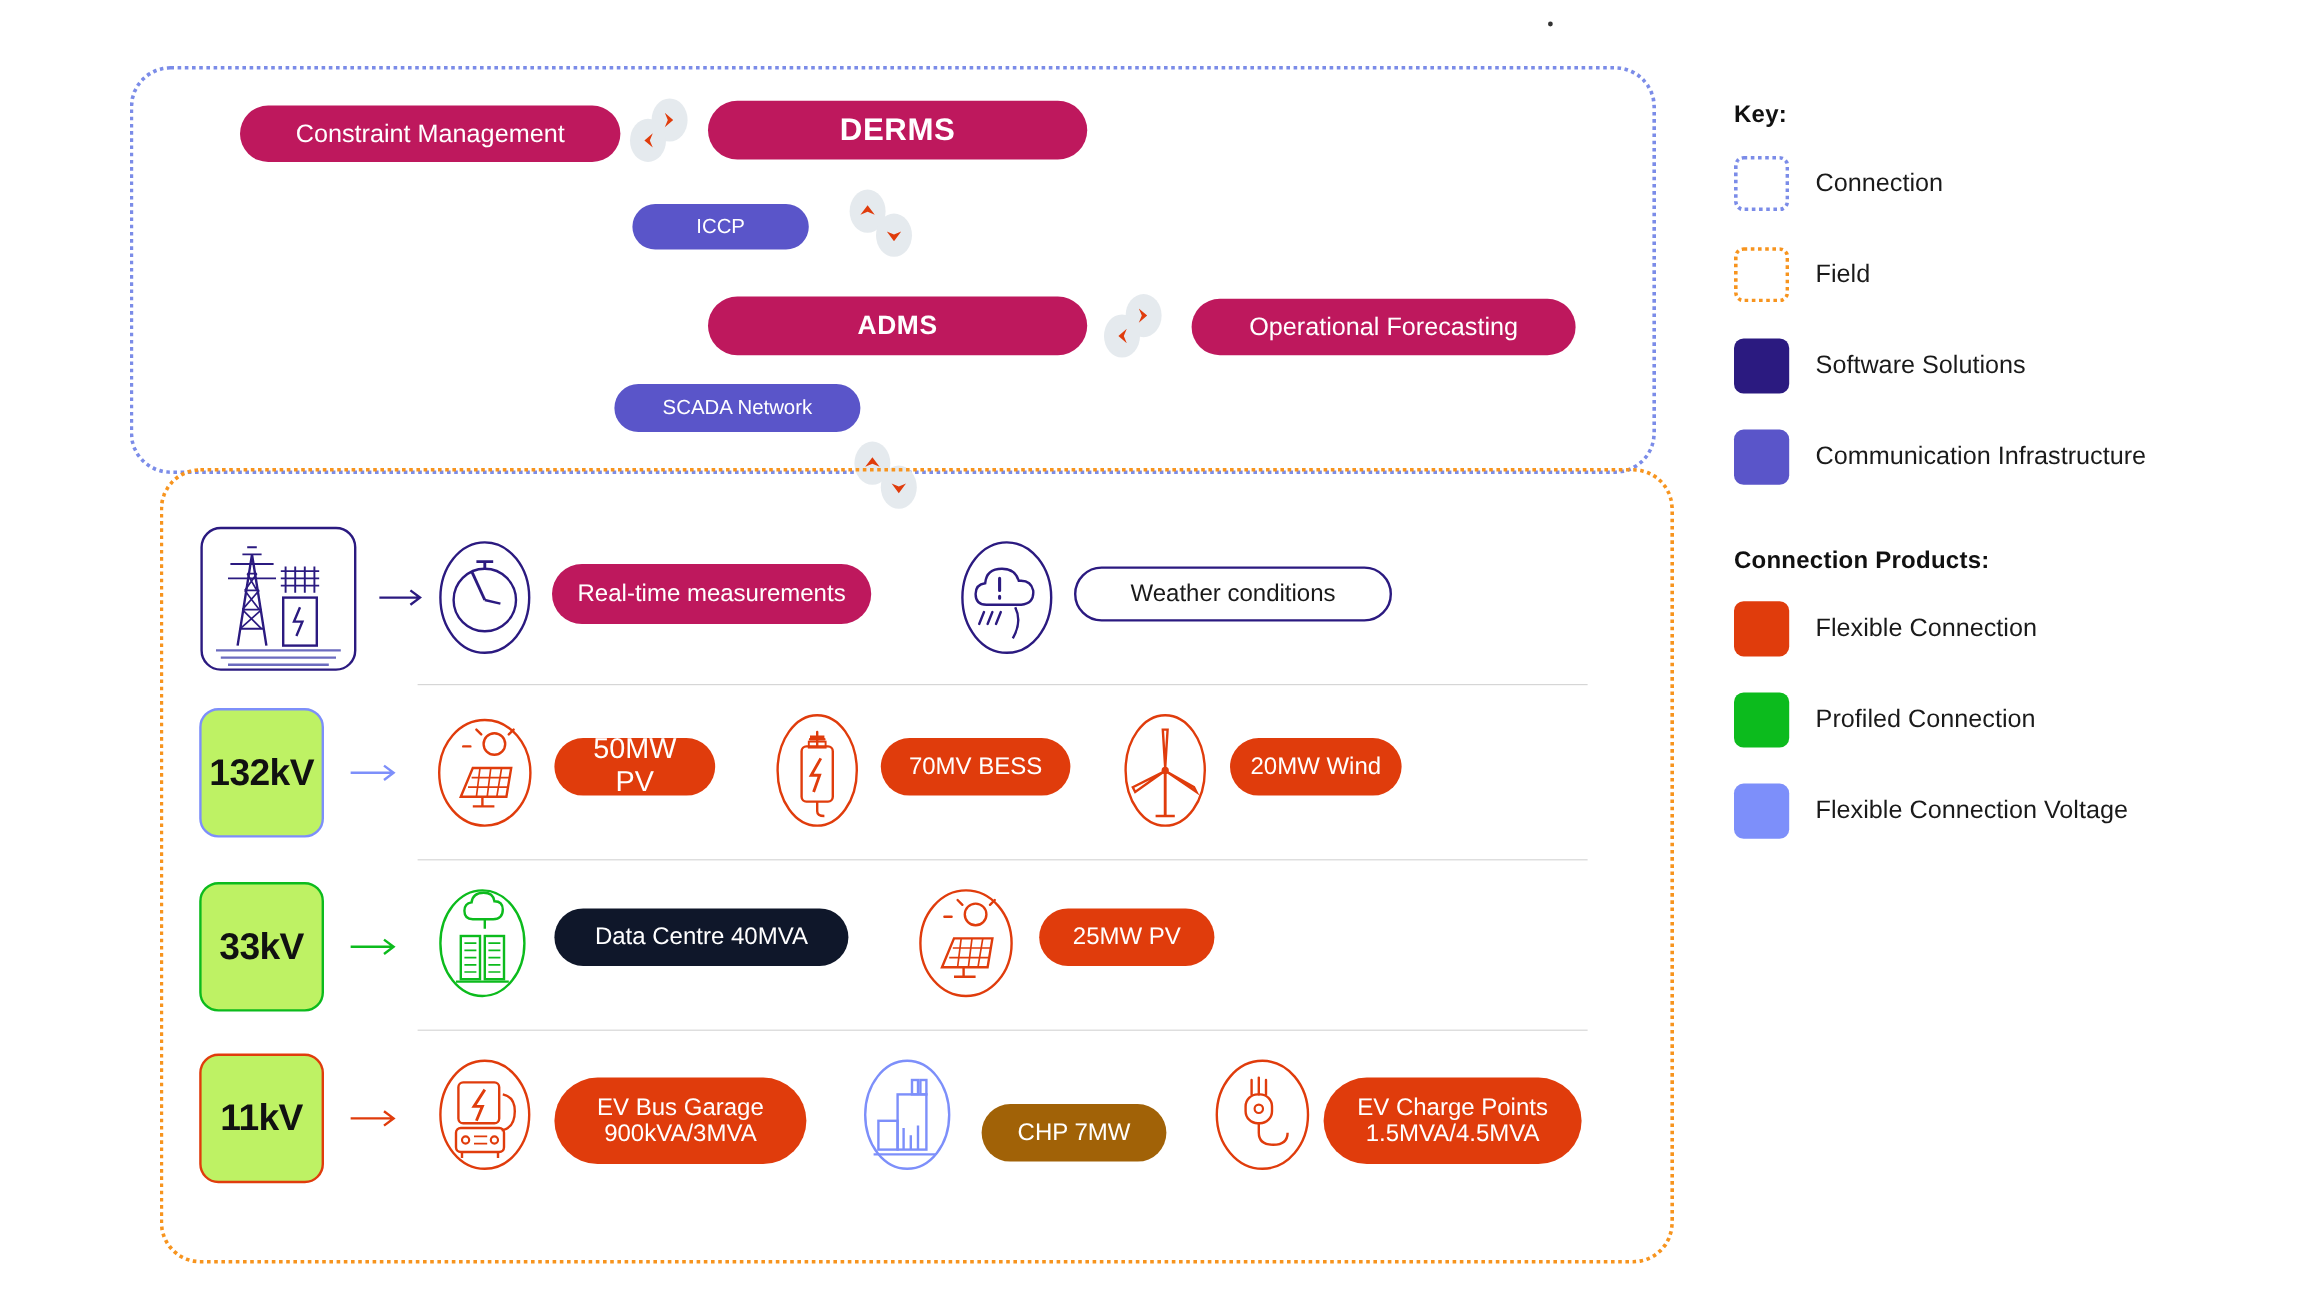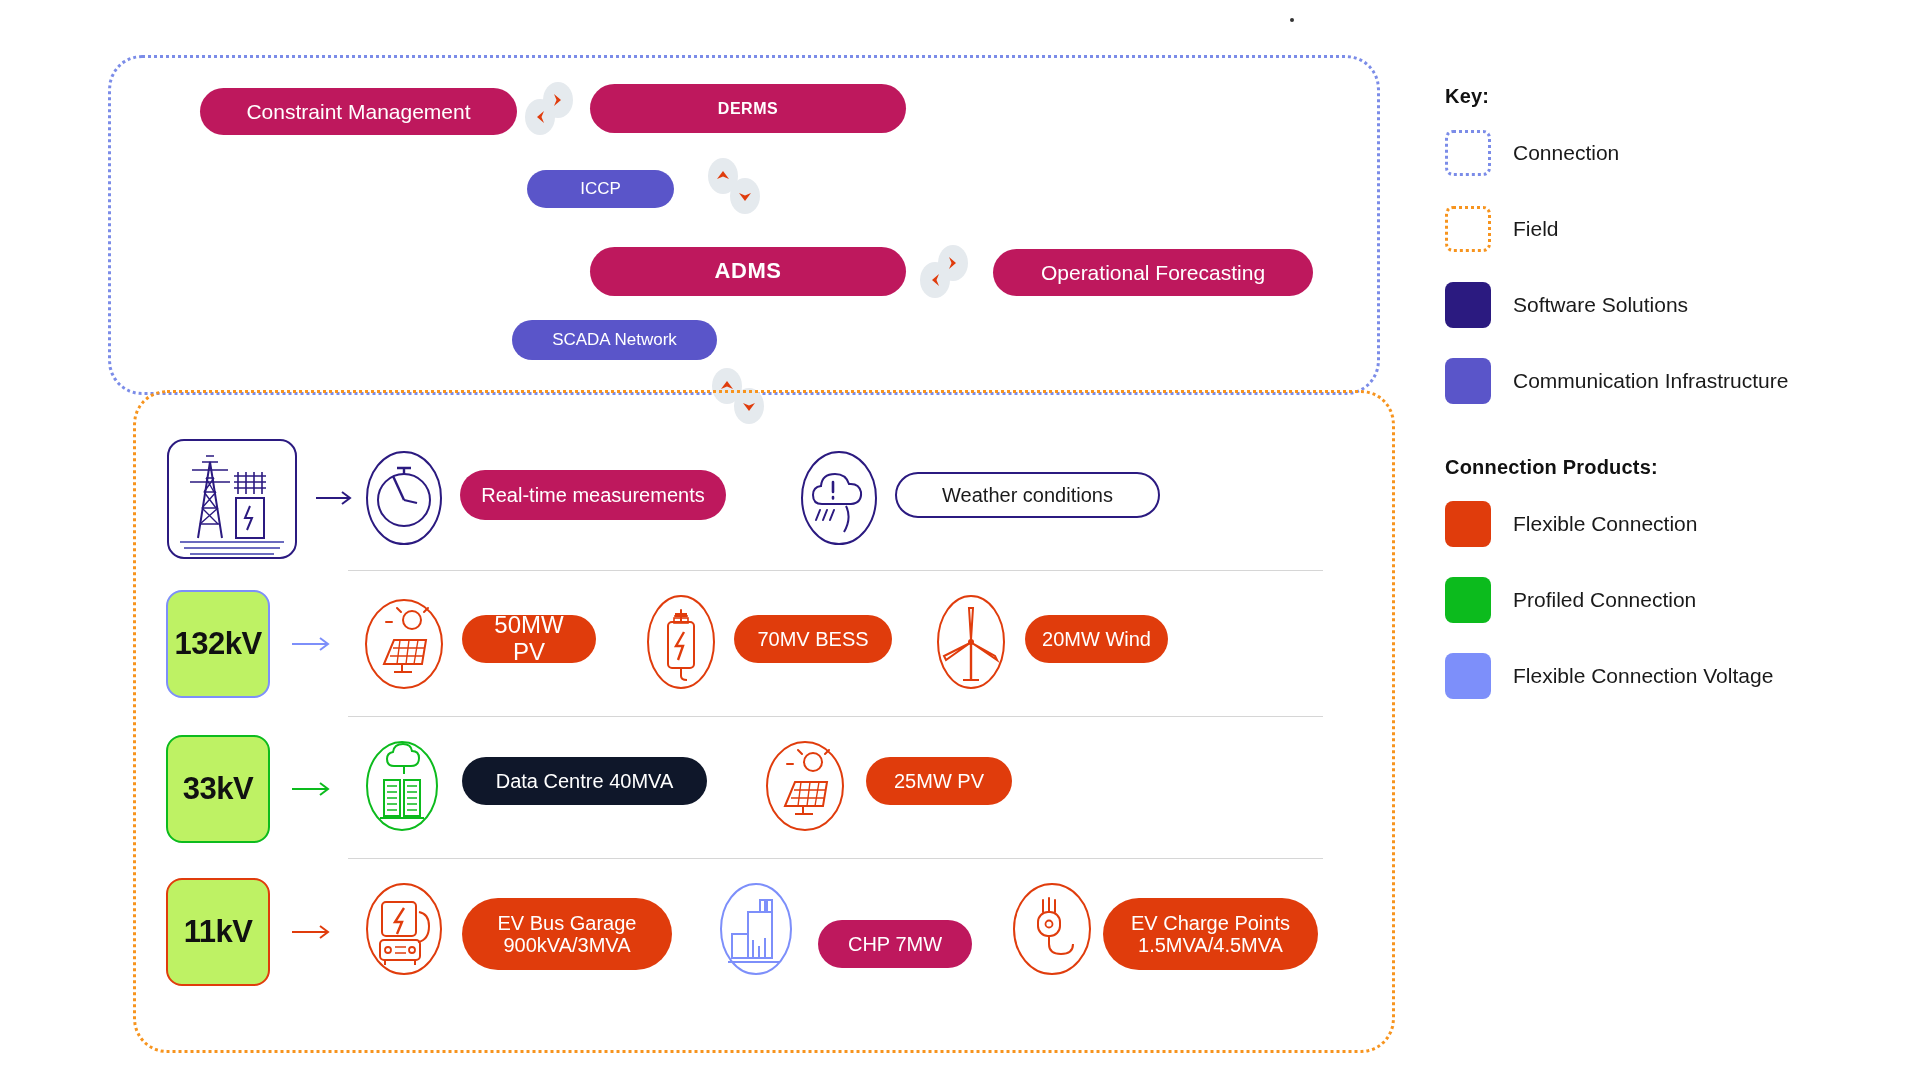--- a/index.html
+++ b/index.html
@@ -41,21 +41,21 @@
     border-radius: 999px;
     color: #fff;
     line-height: 1.12;
     white-space: pre-line;
     padding: 0 14px;
   }
   .pill.software   { background: #be185d; }
   .pill.comms      { background: #5a55c9; }
   .pill.flexible   { background: #e03c0c; }
   .pill.profiled   { background: #0f172a; }
-  .pill.flexvolt   { background: #be185d; }
+  .pill.flexvolt   { background: #a16207; }
   .pill.outline    { background: #fff; color: #1a1a1a; border: 2px solid #2b1a80; }
   .pill.bold       { font-weight: bold; letter-spacing: .5px; }
 
   
   .exch { position: absolute; }
   .exch .bub {
     position: absolute;
     width: 30px; height: 36px;
     border-radius: 50%;
     background: #e5eaee;
@@ -130,21 +130,21 @@
         <path d="M4 2 L11 8 L4 14 L6.5 8 Z" fill="#e03c0c"></path>
       </svg>
   </div>
   <div class="bub" style="left:0px; top:17px;">
     <svg width="16" height="16" viewBox="0 0 16 16">
         <path d="M12 2 L5 8 L12 14 L9.5 8 Z" fill="#e03c0c"></path>
       </svg>
   </div>
 </div>
 
-<div class="pill software bold" style="left:590px; top:84px; width:316px; height:49px; font-size:16px;">DERMS</div>
+<div class="pill software bold" style="left:590px; top:84px; width:316px; height:49px; font-size:26px;">DERMS</div>
 
 <div class="pill comms" style="left:527px; top:170px; width:147px; height:38px; font-size:17px;">ICCP</div>
 
 <div class="exch" style="left:708px; top:158px; width:54px; height:58px;">
   <div class="bub" style="left:0px; top:0px;">
     <svg width="16" height="16" viewBox="0 0 16 16">
         <path d="M8 3 L14 11 L8 8.5 L2 11 Z" fill="#e03c0c"></path>
       </svg>
   </div>
   <div class="bub" style="left:22px; top:20px;">

